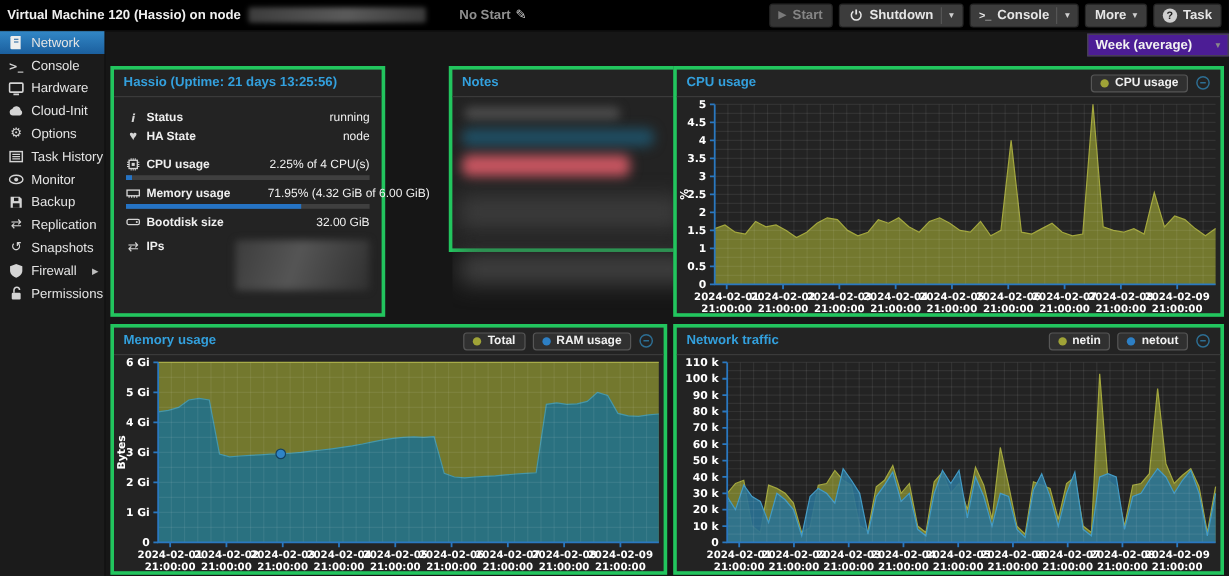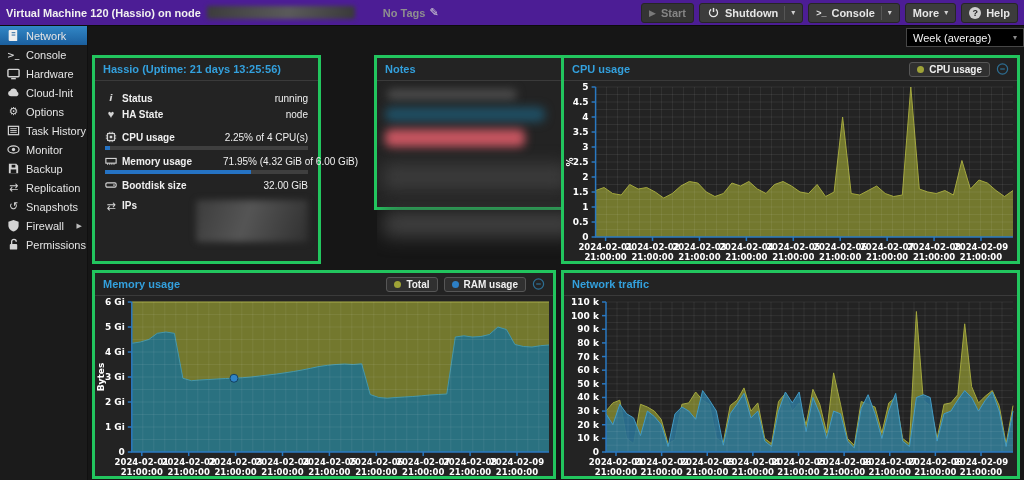--- a/index.html
+++ b/index.html
@@ -1,19 +1,19 @@
 <!DOCTYPE html>
 <html><head>
 <meta charset="utf-8">
 <style>
   *{margin:0;padding:0;box-sizing:border-box;}
   html,body{width:1024px;height:480px;overflow:hidden;background:#161616;
     font-family:"Liberation Sans","DejaVu Sans",sans-serif;color:#e8e8e8;}
   
-  .topbar{position:absolute;left:0;top:0;width:1024px;height:26px;background:#4c1d95;
+  .topbar{position:absolute;left:0;top:0;width:1024px;height:26px;background:#000000;
     border-bottom:1px solid #0c0c0c;display:flex;align-items:center;padding:0 6px;}
   .tb-title{font-size:11px;font-weight:700;color:#f0f0f0;white-space:nowrap;}
   .blur-blob{display:inline-block;background:linear-gradient(100deg,#3c3c3c,#5a5a5a 55%,#393939);
     filter:blur(2px);border-radius:2px;}
   .node-blob{width:148px;height:13px;margin-left:6px;}
   .tags{font-size:11px;font-weight:700;color:#8f8f8f;margin-left:28px;}
   .pencil{color:#d8d8d8;font-size:11px;margin-left:4px;}
   .tb-buttons{margin-left:auto;display:flex;gap:5px;align-items:center;}
   .btn{height:20px;background:#3c3c3c;border:1px solid #262626;border-radius:3px;color:#e6e6e6;
     font-size:11px;font-weight:700;display:flex;align-items:center;padding:0 7px;gap:5px;cursor:pointer;}
@@ -26,22 +26,22 @@
   
   .sidebar{position:absolute;left:0;top:26px;width:88px;height:454px;background:#1b1b1b;
     border-right:1px solid #101010;}
   .side-item{height:19px;display:flex;align-items:center;gap:6px;padding-left:7px;font-size:11px;
     font-weight:400;color:#e4e4e4;position:relative;cursor:pointer;white-space:nowrap;}
   .side-item.selected{background:linear-gradient(#3287c6,#1b5f9e);}
   .icn{width:13px;height:13px;flex:0 0 13px;display:flex;align-items:center;justify-content:center;}
   .gly{font-size:11px;color:#d4d4d4;line-height:13px;}
   .sub-arrow{position:absolute;right:5px;font-size:7px;color:#bdbdbd;}
   
-  .period{position:absolute;top:28px;right:0;width:118px;height:19px;background:#000000;
-    border:1px solid #474747;font-size:11px;font-weight:400;color:#f2f2f2;display:flex;
+  .period{position:absolute;top:28px;right:0;width:118px;height:19px;background:#4c1d95;
+    border:1px solid #474747;font-size:11px;font-weight:700;color:#f2f2f2;display:flex;
     align-items:center;padding:0 6px;justify-content:space-between;cursor:pointer;}
   .period .chev{font-size:8px;color:#8a8a8a;}
   .panel{position:absolute;background:#232323;border:3px solid #22c55e;}
   .p-head{height:23px;border-bottom:1px solid #3a3a3a;display:flex;align-items:center;
     padding:0 8px;gap:6px;}
   .p-title{font-size:11px;font-weight:700;color:#33a0dd;white-space:nowrap;}
   .p-tools{margin-left:auto;display:flex;gap:6px;align-items:center;}
   .legend-pill{display:flex;align-items:center;gap:5px;background:#303030;border:1px solid #565656;
     border-radius:3px;padding:1px 7px;font-size:10px;font-weight:700;color:#f0f0f0;cursor:pointer;}
   .dot{width:7px;height:7px;border-radius:50%;display:inline-block;}
@@ -63,21 +63,21 @@
   
   svg text{font-family:"DejaVu Sans",sans-serif;}
   .chart-svg{display:block;}
 </style>
 </head>
 <body>
 
 <div class="topbar">
   <span class="tb-title">Virtual Machine 120 (Hassio) on node</span>
   <span class="blur-blob node-blob"></span>
-  <span class="tags">No Tags</span>
+  <span class="tags">No Start</span>
   <span class="pencil">✎</span>
   <div class="tb-buttons">
     <div class="btn disabled">
       <span class="play-icon">▶</span>
       <span>Start</span>
     </div>
     <div class="btn">
       <span class="icn">
         <svg width="11" height="11" viewBox="0 0 12 12">
             <path d="M6 1v4.5" stroke="#e6e6e6" stroke-width="1.6" fill="none"></path>
@@ -93,21 +93,21 @@
       <span>Console</span>
       <span class="sep"></span>
       <span class="chev">▾</span>
     </div>
     <div class="btn">
       <span>More</span>
       <span class="chev">▾</span>
     </div>
     <div class="btn">
       <span class="help-circle">?</span>
-      <span>Help</span>
+      <span>Task</span>
     </div>
   </div>
 </div>
 
 <div class="sidebar">
   <div class="side-item selected">
     <span class="icn">
         <svg width="13" height="13" viewBox="0 0 14 14">
           <path d="M3 1h8v12H3a1.2 1.2 0 0 1-1.2-1.2V2.2A1.2 1.2 0 0 1 3 1z" fill="#eee"></path>
           <path d="M5 4h4M5 6.5h4" stroke="#1d5f9a" stroke-width="1"></path>
@@ -558,20 +558,36 @@
       <text x="422" y="169" text-anchor="middle" font-size="8.5" font-weight="700" fill="#ffffff">2024-02-09</text>
       <text x="422" y="179" text-anchor="middle" font-size="8.5" font-weight="700" fill="#ffffff">21:00:00</text>
       <text x="9" y="81" font-size="9" font-weight="700" fill="#ffffff" text-anchor="middle" transform="rotate(-90 9 81)">Bytes</text>
       <circle cx="138.97142857142856" cy="82.25" r="4" fill="#2f84c6" stroke="#14415f" stroke-width="1"></circle>
     </svg>
 </div>
 
 <div class="panel" style="left:561px;top:270px;width:459px;height:209px;">
   <div class="p-head">
     <span class="p-title">Network traffic</span>
+    <div class="p-tools">
+      <span class="legend-pill">
+        <span class="dot" style="background: rgb(159, 163, 55);"></span>
+        <span>netin</span>
+      </span>
+      <span class="legend-pill">
+        <span class="dot" style="background: rgb(45, 127, 196);"></span>
+        <span>netout</span>
+      </span>
+      <span class="icn">
+          <svg width="14" height="14" viewBox="0 0 14 14">
+            <circle cx="7" cy="7" r="5.5" fill="none" stroke="#2d6e93" stroke-width="1.3"></circle>
+            <path d="M4.5 7h5" stroke="#2d6e93" stroke-width="1.3"></path>
+          </svg>
+        </span>
+    </div>
   </div>
   <svg class="chart-svg" width="457" height="184">
       <path d="M42,156 L42.0,115.1 L48.9,106.9 L55.8,104.2 L62.7,142.4 L69.6,147.8 L76.5,108.3 L83.4,111.0 L90.3,115.1 L97.2,123.3 L104.1,147.8 L111.0,143.7 L117.9,108.3 L124.8,106.9 L131.7,96.0 L138.6,104.2 L145.5,108.3 L152.4,142.4 L159.3,146.5 L166.2,109.6 L173.1,104.2 L180.0,91.9 L186.9,115.1 L193.8,106.9 L200.7,142.4 L207.6,147.8 L214.5,105.5 L221.4,97.4 L228.3,115.1 L235.2,106.9 L242.1,128.7 L248.9,93.3 L255.8,108.3 L262.7,136.9 L269.6,76.9 L276.5,108.3 L283.4,142.4 L290.3,149.2 L297.2,105.5 L304.1,108.3 L311.0,111.0 L317.9,136.9 L324.8,106.9 L331.7,101.5 L338.6,142.4 L345.5,147.8 L352.4,15.5 L359.3,104.2 L366.2,109.6 L373.1,142.4 L380.0,108.3 L386.9,106.9 L393.8,98.7 L400.7,27.8 L407.6,90.5 L414.5,106.9 L421.4,100.1 L428.3,94.6 L435.2,109.6 L442.1,147.8 L449.0,109.6 L449,156 Z" fill="#787d2f" fill-opacity="0.95"></path>
       <polyline points="42.0,115.1 48.9,106.9 55.8,104.2 62.7,142.4 69.6,147.8 76.5,108.3 83.4,111.0 90.3,115.1 97.2,123.3 104.1,147.8 111.0,143.7 117.9,108.3 124.8,106.9 131.7,96.0 138.6,104.2 145.5,108.3 152.4,142.4 159.3,146.5 166.2,109.6 173.1,104.2 180.0,91.9 186.9,115.1 193.8,106.9 200.7,142.4 207.6,147.8 214.5,105.5 221.4,97.4 228.3,115.1 235.2,106.9 242.1,128.7 248.9,93.3 255.8,108.3 262.7,136.9 269.6,76.9 276.5,108.3 283.4,142.4 290.3,149.2 297.2,105.5 304.1,108.3 311.0,111.0 317.9,136.9 324.8,106.9 331.7,101.5 338.6,142.4 345.5,147.8 352.4,15.5 359.3,104.2 366.2,109.6 373.1,142.4 380.0,108.3 386.9,106.9 393.8,98.7 400.7,27.8 407.6,90.5 414.5,106.9 421.4,100.1 428.3,94.6 435.2,109.6 442.1,147.8 449.0,109.6" fill="none" stroke="#a2a63c" stroke-width="1"></polyline>
       <path d="M42,156 L42.0,117.8 L48.9,128.7 L55.8,108.3 L62.7,117.8 L69.6,121.9 L76.5,139.6 L83.4,115.1 L90.3,120.5 L97.2,128.7 L104.1,150.5 L111.0,117.8 L117.9,111.0 L124.8,115.1 L131.7,123.3 L138.6,94.6 L145.5,104.2 L152.4,115.1 L159.3,149.2 L166.2,117.8 L173.1,108.3 L180.0,97.4 L186.9,121.9 L193.8,115.1 L200.7,145.1 L207.6,150.5 L214.5,115.1 L221.4,96.0 L228.3,106.9 L235.2,96.0 L242.1,135.5 L248.9,101.5 L255.8,117.8 L262.7,142.4 L269.6,115.1 L276.5,117.8 L283.4,145.1 L290.3,151.9 L297.2,112.4 L304.1,98.7 L311.0,117.8 L317.9,142.4 L324.8,115.1 L331.7,97.4 L338.6,145.1 L345.5,150.5 L352.4,101.5 L359.3,98.7 L366.2,101.5 L373.1,145.1 L380.0,117.8 L386.9,115.1 L393.8,104.2 L400.7,94.6 L407.6,101.5 L414.5,115.1 L421.4,104.2 L428.3,96.0 L435.2,115.1 L442.1,150.5 L449.0,115.1 L449,156 Z" fill="#2a7295" fill-opacity="0.9"></path>
       <polyline points="42.0,117.8 48.9,128.7 55.8,108.3 62.7,117.8 69.6,121.9 76.5,139.6 83.4,115.1 90.3,120.5 97.2,128.7 104.1,150.5 111.0,117.8 117.9,111.0 124.8,115.1 131.7,123.3 138.6,94.6 145.5,104.2 152.4,115.1 159.3,149.2 166.2,117.8 173.1,108.3 180.0,97.4 186.9,121.9 193.8,115.1 200.7,145.1 207.6,150.5 214.5,115.1 221.4,96.0 228.3,106.9 235.2,96.0 242.1,135.5 248.9,101.5 255.8,117.8 262.7,142.4 269.6,115.1 276.5,117.8 283.4,145.1 290.3,151.9 297.2,112.4 304.1,98.7 311.0,117.8 317.9,142.4 324.8,115.1 331.7,97.4 338.6,145.1 345.5,150.5 352.4,101.5 359.3,98.7 366.2,101.5 373.1,145.1 380.0,117.8 386.9,115.1 393.8,104.2 400.7,94.6 407.6,101.5 414.5,115.1 421.4,104.2 428.3,96.0 435.2,115.1 442.1,150.5 449.0,115.1" fill="none" stroke="#4099c4" stroke-width="1"></polyline>
       <g stroke="rgba(255,255,255,0.07)" stroke-width="1">
         <line x1="53" y1="6" x2="53" y2="156"></line>
         <line x1="64" y1="6" x2="64" y2="156"></line>
         <line x1="75" y1="6" x2="75" y2="156"></line>

